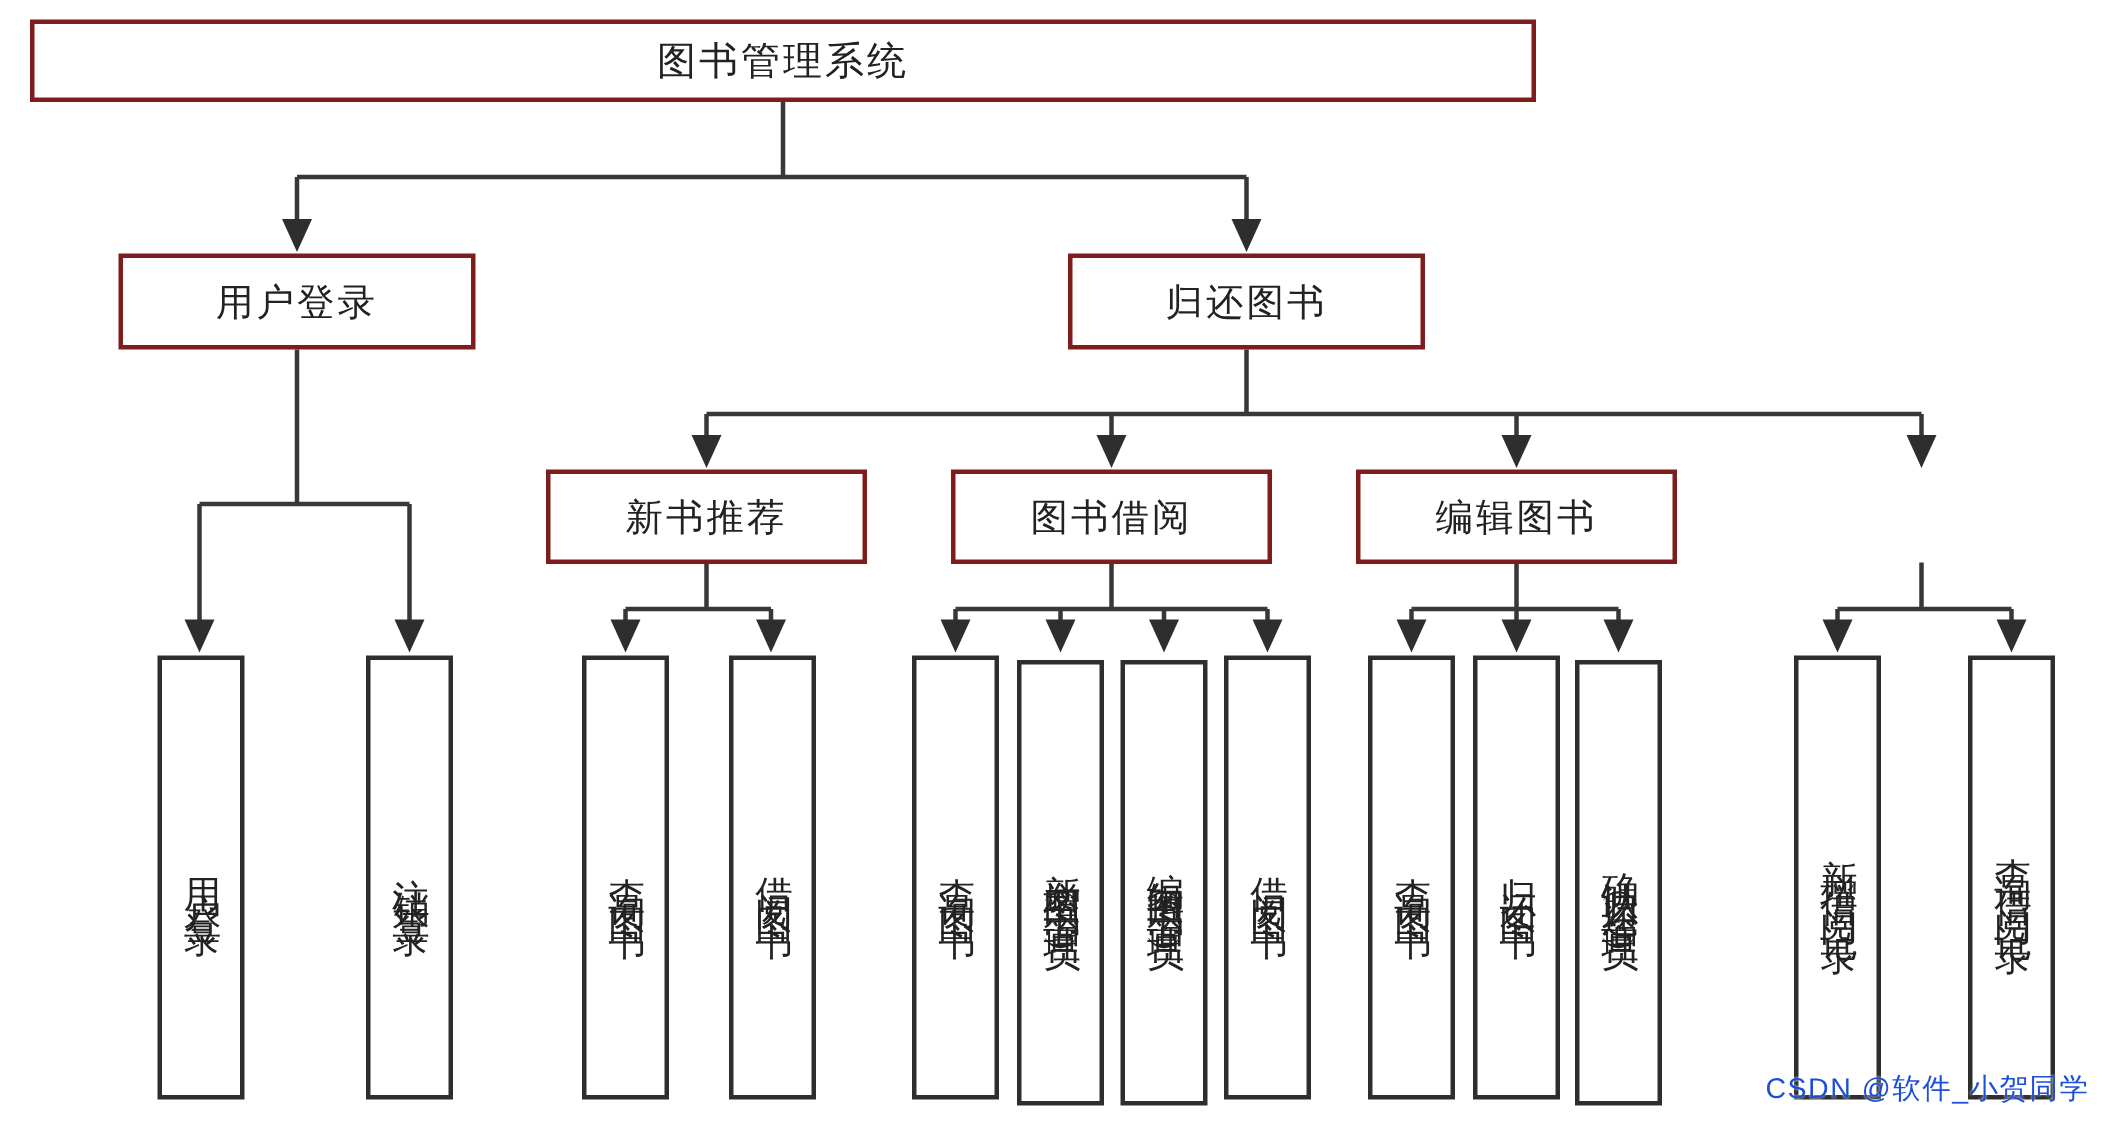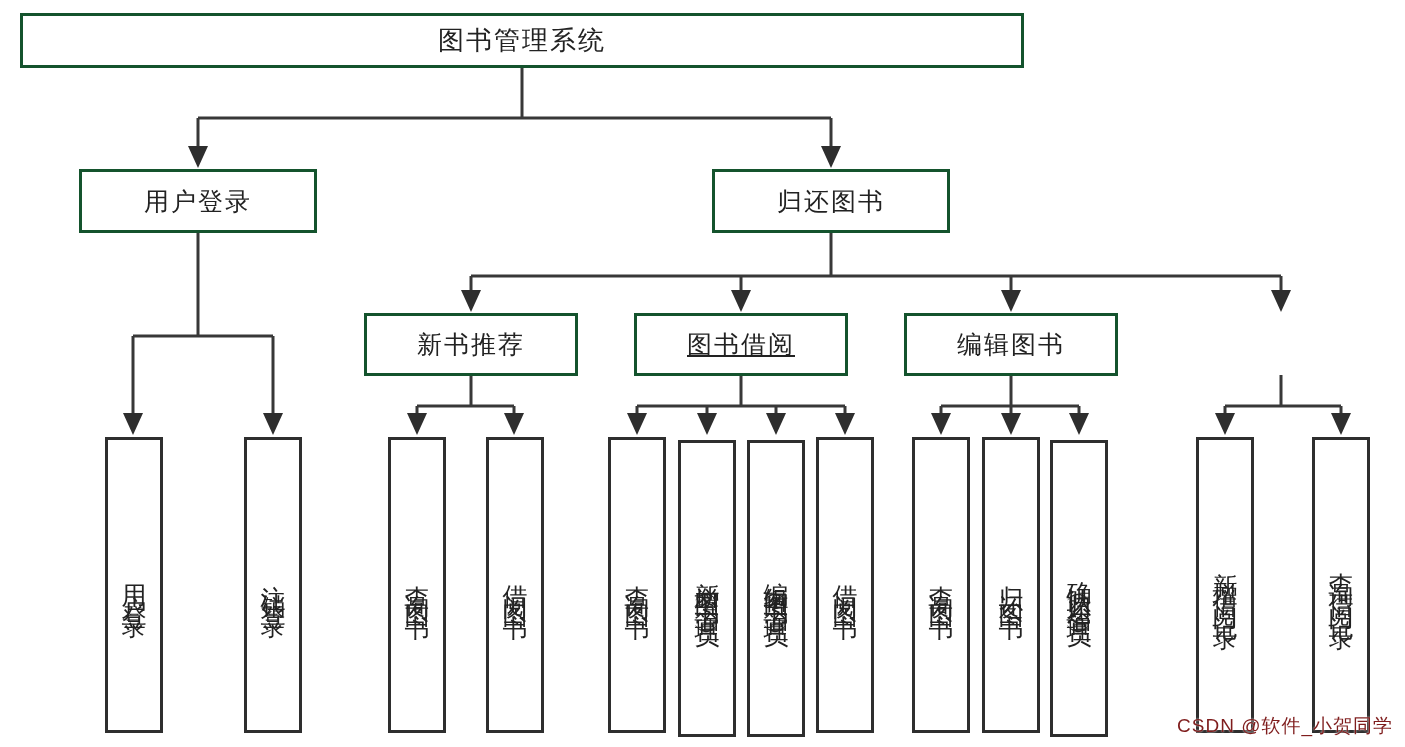--- a/index.html
+++ b/index.html
@@ -6,38 +6,38 @@
   #stage{
     position:relative;width:1405px;height:747px;background:#ffffff;
     font-family:"Liberation Sans","DejaVu Sans",sans-serif;
     overflow:hidden;color:#222222;
   }
   #wires{position:absolute;left:0;top:0;width:1405px;height:747px;}
   #wires path{stroke:#383838;stroke-width:3;fill:none;}
   #wires polygon{fill:#2e2e2e;stroke:none;}
   .hbox{
     position:absolute;box-sizing:border-box;background:#ffffff;
-    border:3px solid #14532d;display:flex;align-items:center;justify-content:center;
+    border:3px solid #7f1d1d;display:flex;align-items:center;justify-content:center;
     font-size:25px;letter-spacing:2px;white-space:nowrap;
   }
   .root{left:20px;top:13px;width:1004px;height:55px;font-size:26px;}
   .lv2{top:169px;width:238px;height:64px;}
   .lv3{top:313px;width:214px;height:63px;align-items:center;}
   .vbox{
     position:absolute;box-sizing:border-box;background:#ffffff;width:58px;
     top:437px;height:296px;
     border:3px solid #2e2e2e;display:flex;align-items:center;justify-content:center;
     writing-mode:vertical-rl;text-orientation:mixed;
     font-size:25px;letter-spacing:10px;line-height:1;
   }
   .vbox.long{top:440px;height:297px;letter-spacing:6px;}
   .vbox.mid{letter-spacing:11px;}
   .watermark{
     position:absolute;right:12px;bottom:8px;
-    font-size:19px;letter-spacing:1px;color:#7f1d1d;
+    font-size:19px;letter-spacing:1px;color:#1d4ed8;
     text-shadow:0 0 2px #ffffff;white-space:nowrap;
   }
 </style>
 </head>
 <body>
 
 <div id="stage">
 
   <svg id="wires" viewBox="0 0 1405 747">
     <path d="M522,68 V118
@@ -91,21 +91,21 @@
   <div class="hbox lv2" style="left:79px;">
     <span>用户登录</span>
   </div>
   <div class="hbox lv2" style="left:712px;">
     <span>归还图书</span>
   </div>
 
   <div class="hbox lv3" style="left:364px;">
     <span>新书推荐</span>
   </div>
-  <div class="hbox lv3" style="left:634px;text-decoration:underline;">
+  <div class="hbox lv3" style="left:634px;">
     <span>图书借阅</span>
   </div>
   <div class="hbox lv3" style="left:904px;">
     <span>编辑图书</span>
   </div>
 
   <div class="vbox" style="left:105px;">
     <span>用户登录</span>
   </div>
   <div class="vbox" style="left:244px;">

